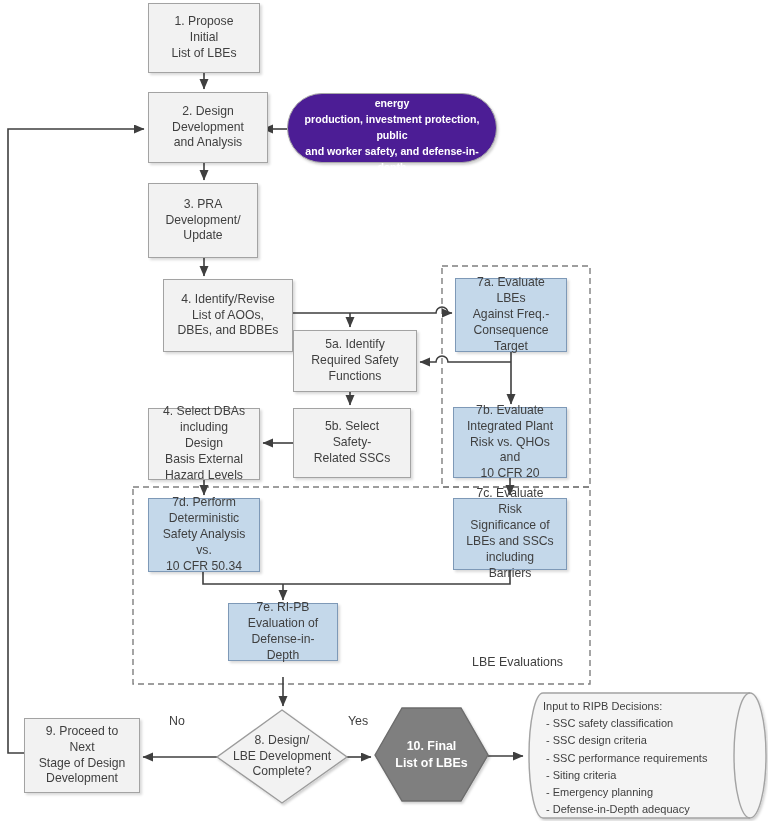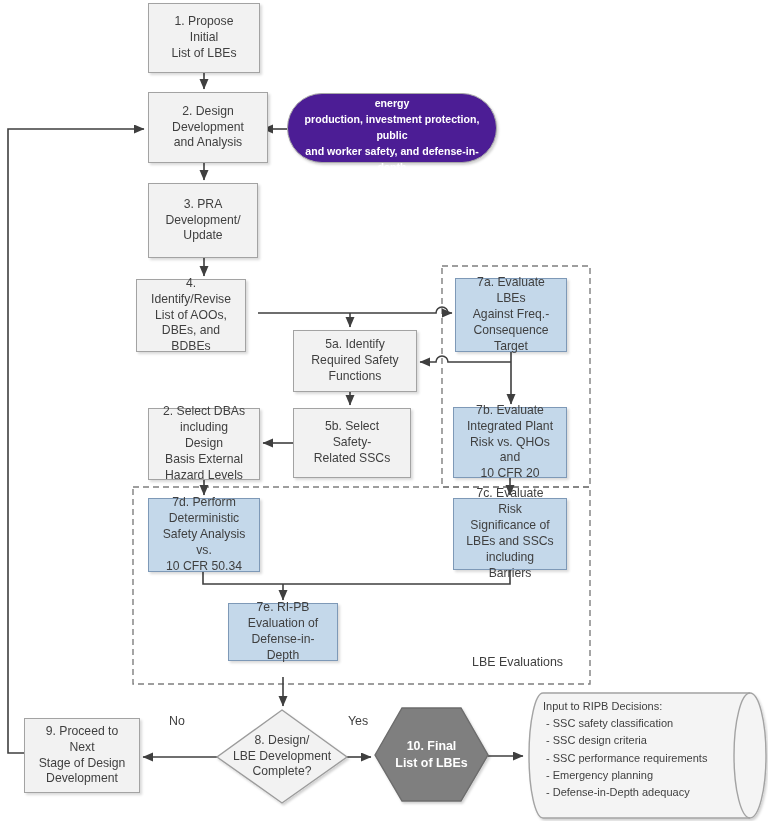--- a/index.html
+++ b/index.html
@@ -89,32 +89,32 @@
 and Analysis</div>
 
   <div class="node stadium" style="left:287px;top:93px;width:210px;height:70px">Top Level Design Requirements for energy
 production, investment protection, public
 and worker safety, and defense-in-depth</div>
 
   <div class="node plain" style="left:148px;top:183px;width:110px;height:75px">3. PRA
 Development/
 Update</div>
 
-  <div class="node plain" style="left:136px;top:279px;width:110px;height:73px">4. Identify/Revise
+  <div class="node plain" style="left:163px;top:279px;width:130px;height:73px">4. Identify/Revise
 List of AOOs,
 DBEs, and BDBEs</div>
 
   <div class="node plain" style="left:293px;top:330px;width:124px;height:62px">5a. Identify
 Required Safety
 Functions</div>
 
   <div class="node plain" style="left:293px;top:408px;width:118px;height:70px">5b. Select Safety-
 Related SSCs</div>
 
-  <div class="node plain" style="left:148px;top:408px;width:112px;height:72px">2. Select DBAs
+  <div class="node plain" style="left:148px;top:408px;width:112px;height:72px">4. Select DBAs
 including Design
 Basis External
 Hazard Levels</div>
 
   <div class="node blue" style="left:455px;top:278px;width:112px;height:74px">7a. Evaluate LBEs
 Against Freq.-
 Consequence
 Target</div>
 
   <div class="node blue" style="left:453px;top:407px;width:114px;height:71px">7b. Evaluate
@@ -149,17 +149,18 @@
 
   <div class="small-label" style="left:160px;top:714px;width:34px;text-align:center">No</div>
   <div class="small-label" style="left:340px;top:714px;width:36px;text-align:center">Yes</div>
   <div class="small-label" style="left:445px;top:655px;width:118px;text-align:right">LBE Evaluations</div>
 
   <div class="cyl-text" style="left:543px;top:698px;width:206px">
     <div>Input to RIPB Decisions:</div>
     <div class="cyl-item">- SSC safety classification</div>
     <div class="cyl-item">- SSC design criteria</div>
     <div class="cyl-item">- SSC performance requirements</div>
+    <div class="cyl-item">- Siting criteria</div>
     <div class="cyl-item">- Emergency planning</div>
     <div class="cyl-item">- Defense-in-Depth adequacy</div>
   </div>
 
 </div>
 
 </body></html>

